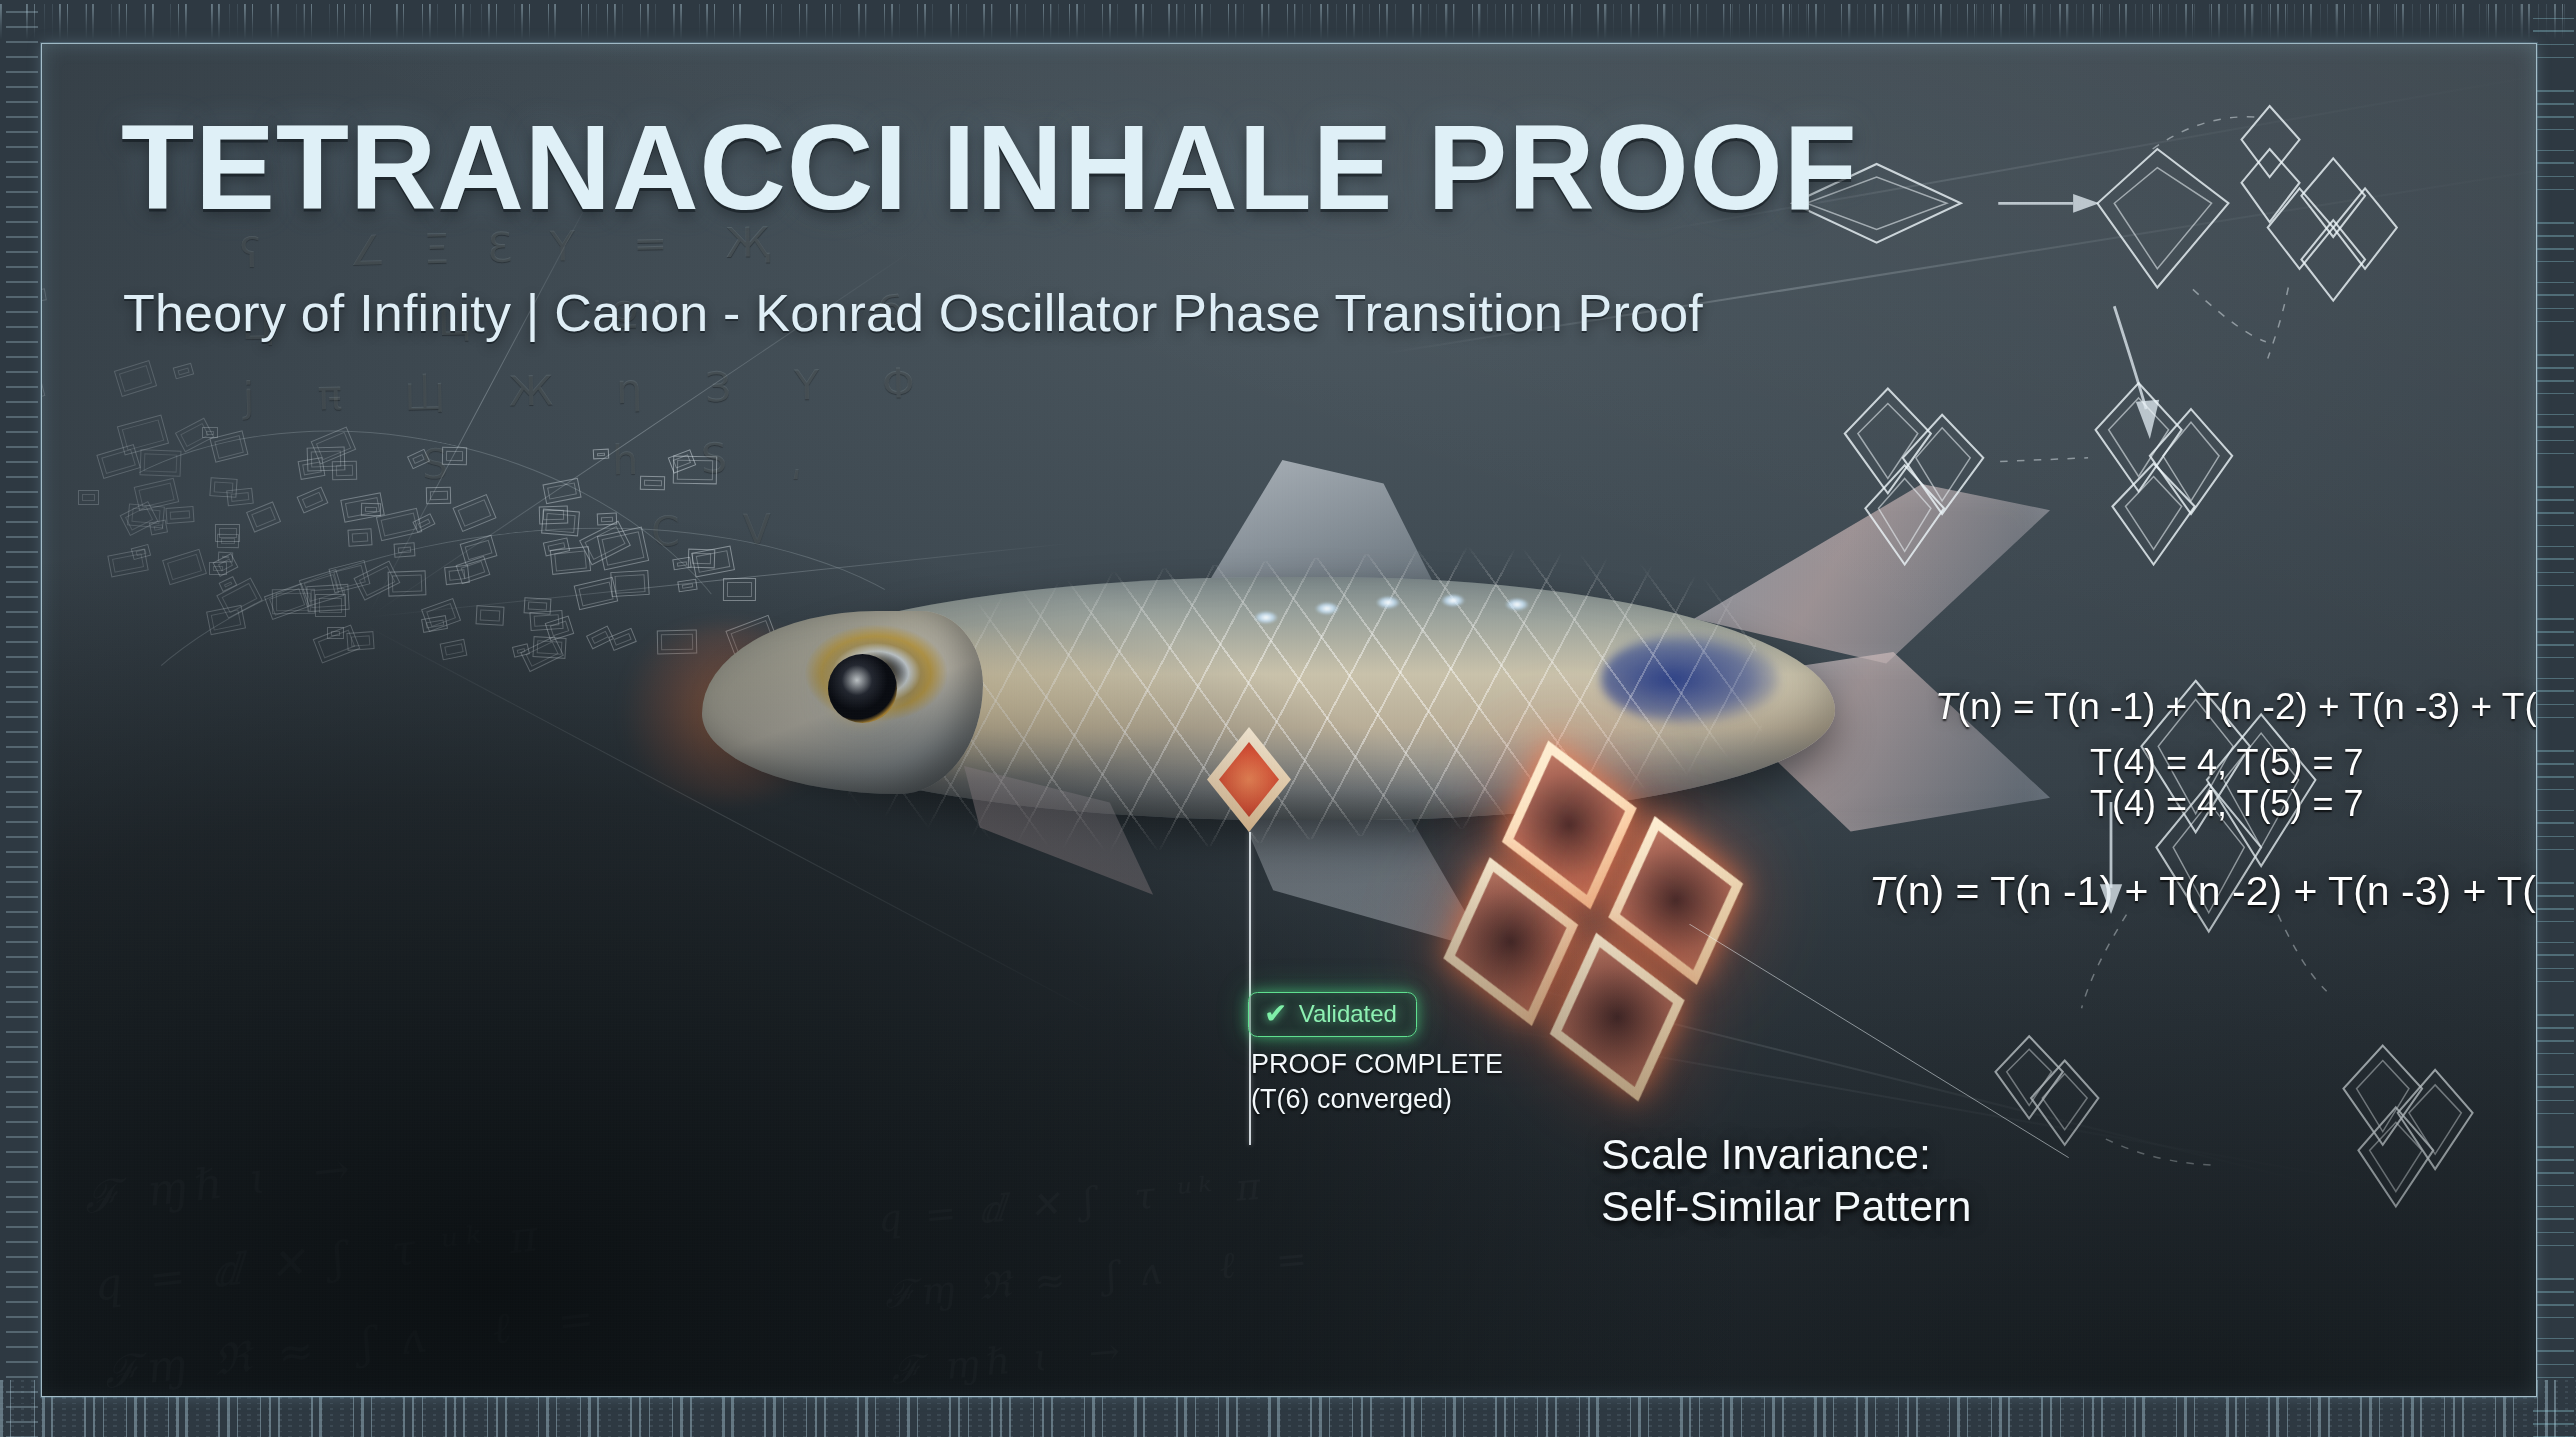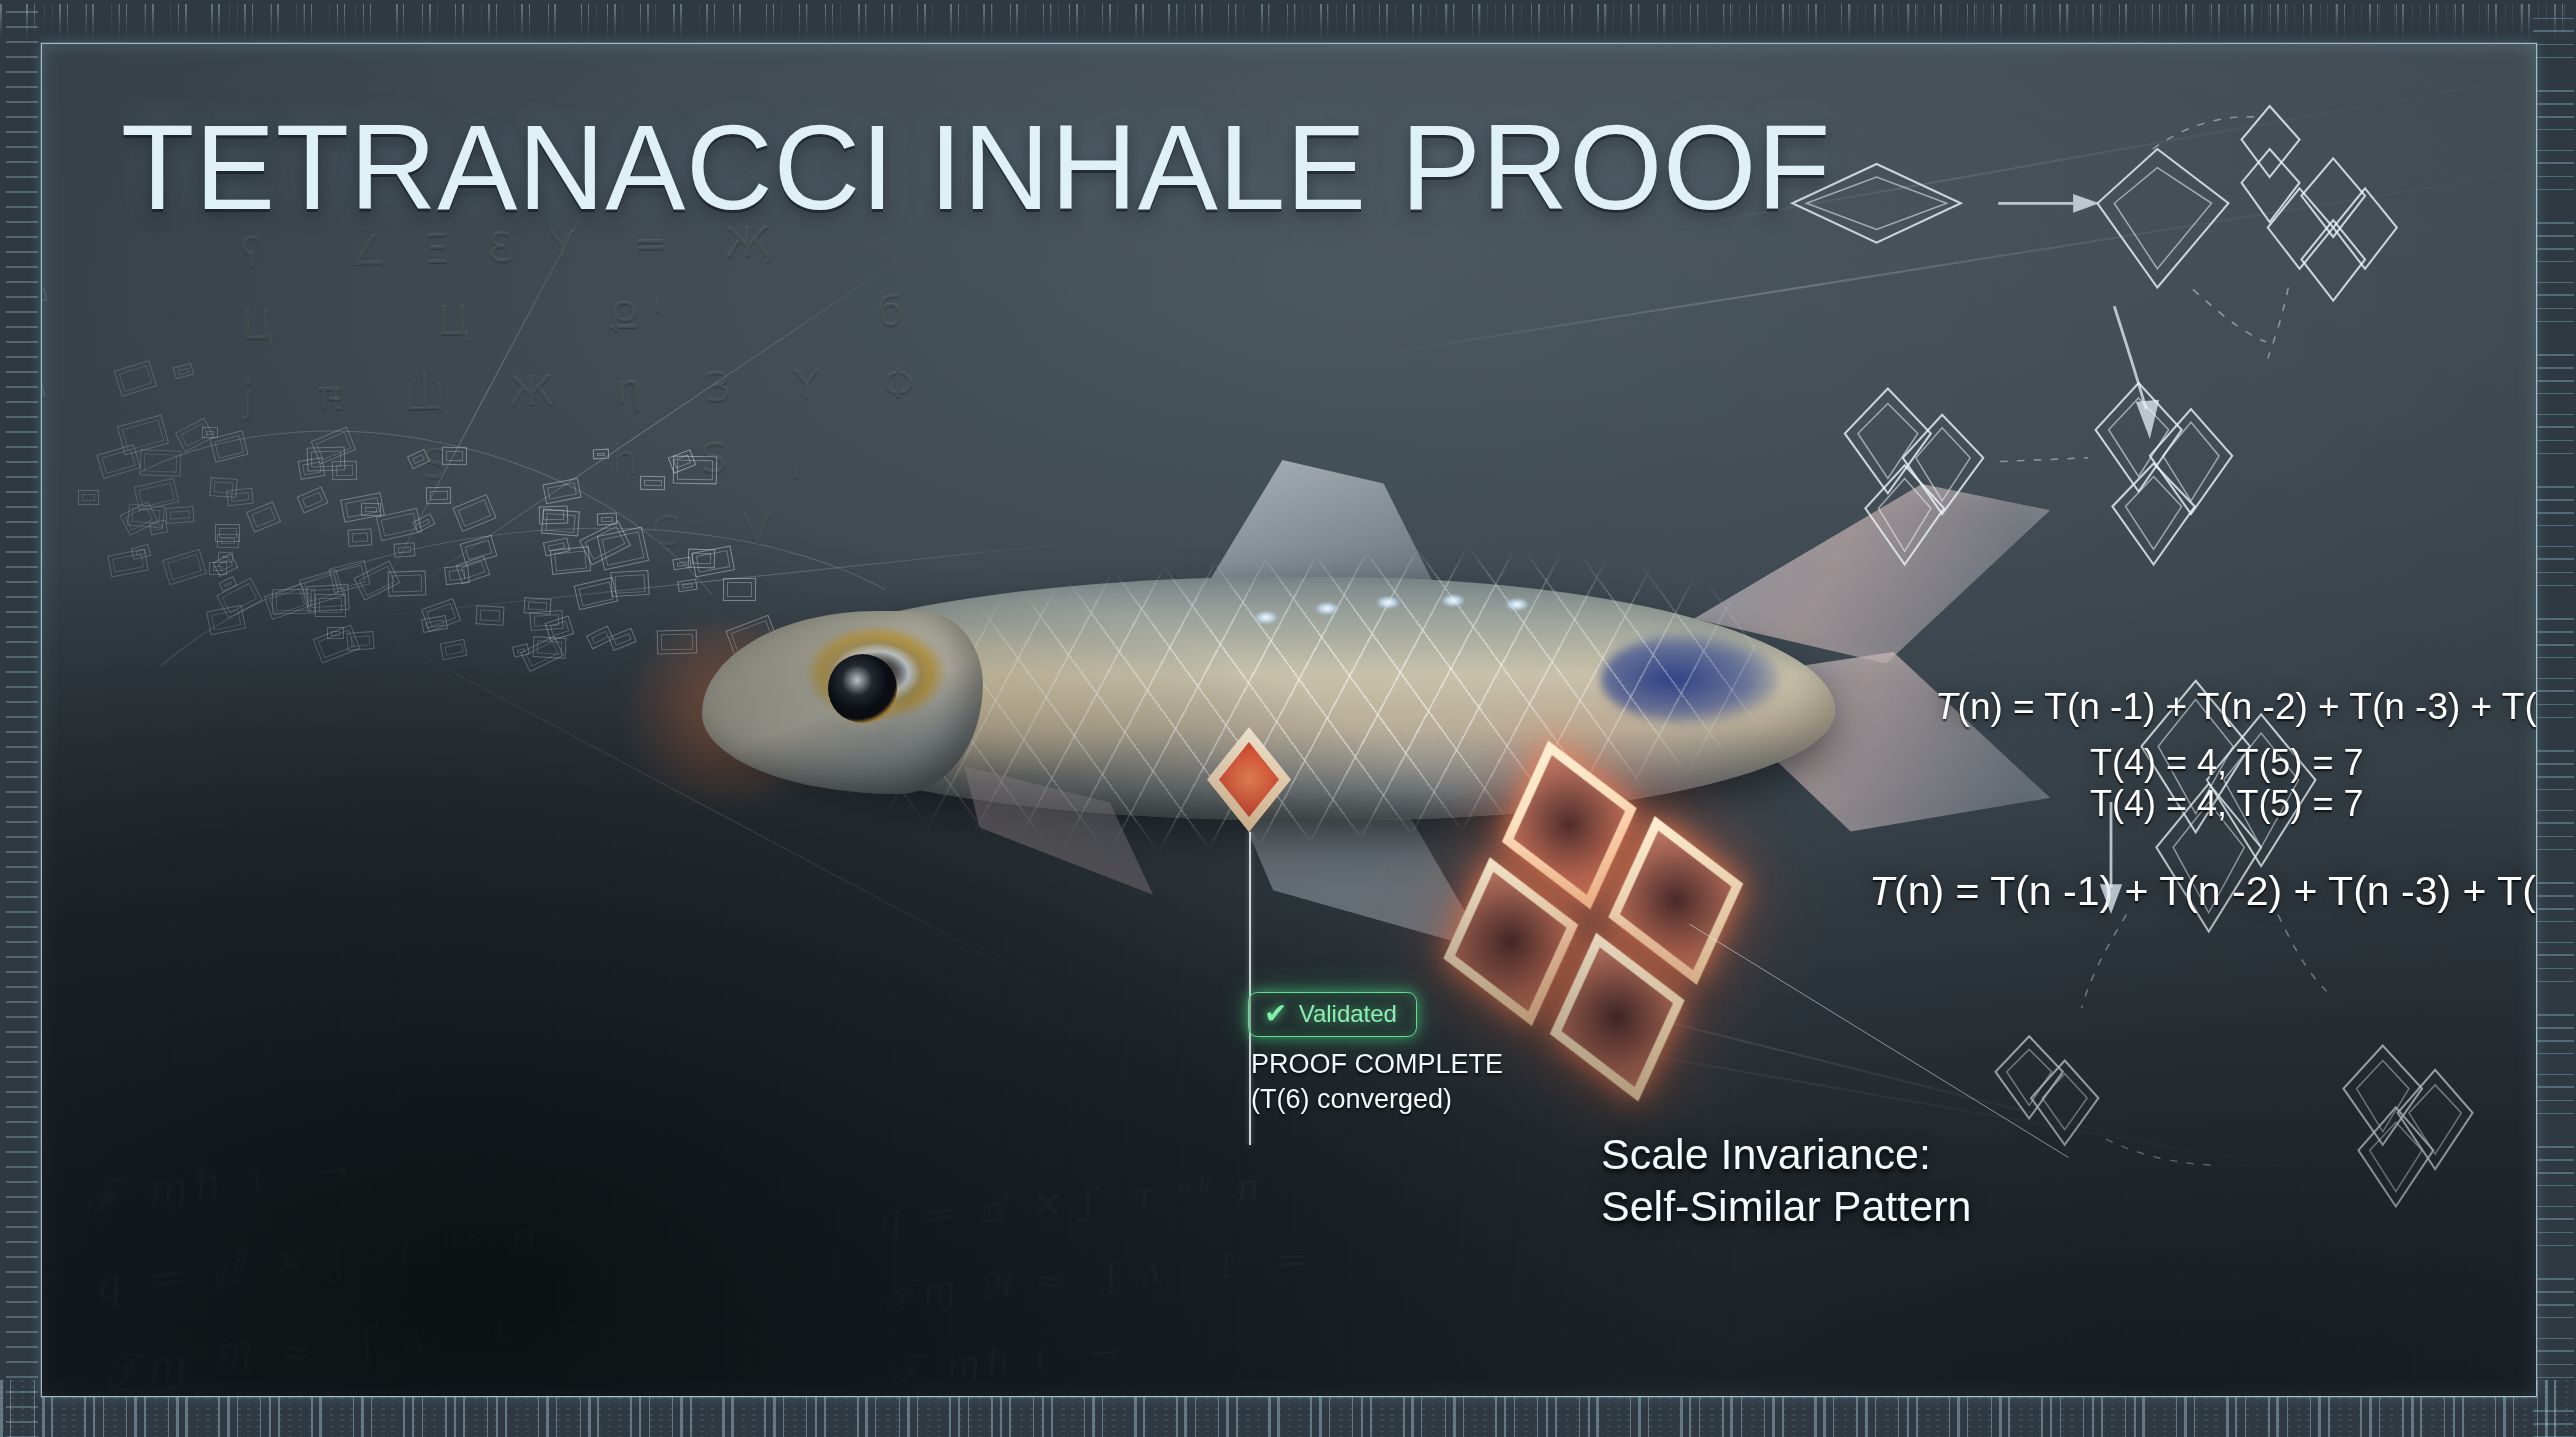--- a/index.html
+++ b/index.html
@@ -71,21 +71,21 @@
     transform-origin:0 0;pointer-events:none;}
   .arcline{position:absolute;border:0.9px solid rgba(222,234,240,.16);border-radius:50%;
     border-color:rgba(222,234,240,.20) transparent transparent transparent;pointer-events:none;}
 
   
   .streak{position:absolute;height:1.9px;pointer-events:none;transform-origin:0 50%;
     background:linear-gradient(90deg,transparent,rgba(228,240,246,.40),rgba(228,240,246,.10),transparent);}
 
   
   #title{position:absolute;left:79px;top:60px;font-size:120px;letter-spacing:.006em;
-    font-weight:400;color:#dff0f7;line-height:1.06;white-space:nowrap;
+    font-weight:700;color:#dff0f7;line-height:1.06;white-space:nowrap;
     text-shadow:0 2.8px 0 rgba(15,22,27,.55), 0 5.6px 17px rgba(0,0,0,.45), 0 0 32px rgba(170,215,240,.22);}
   #subtitle{position:absolute;left:81px;top:239px;font-size:52px;font-weight:400;color:#dfeef6;
     white-space:nowrap;letter-spacing:.004em;
     text-shadow:0 1.9px 0 rgba(15,22,27,.55), 0 3.7px 11.2px rgba(0,0,0,.42);}
 
   
   #fish{position:absolute;left:688px;top:393px;width:1292px;height:524px;}
   .fish-body{position:absolute;left:0;top:140px;width:1105px;height:243px;
     border-radius:50% 46% 44% 50% / 50% 55% 45% 50%;
     background:
@@ -459,20 +459,21 @@
     <svg class="leader-d" style="left:1516px;top:1020px;width:112px;height:150px;" viewBox="0 0 120 160">
       <line x1="36" y1="0" x2="36" y2="146"></line>
       <line x1="36" y1="146" x2="74" y2="146"></line>
     </svg>
 
     <svg class="leader-d" style="left:1647px;top:880px;width:393px;height:243px;" viewBox="0 0 420 260">
       <line x1="0" y1="0" x2="406" y2="250" style="stroke:rgba(238,246,250,.55);"></line>
     </svg>
 
     <div id="title">TETRANACCI INHALE PROOF</div>
+    <div id="subtitle">Theory of Infinity | Canon - Konrad Oscillator Phase Transition Proof</div>
 
     <div class="formula" id="f-main"><i>T</i><span>(n) = T(n -1) + T(n -2) + T(n -3) + T(n -4)</span></div>
 
     <div class="formula" id="f-sub1">T(4) = 4, T(5) = 7</div>
     <div class="formula" id="f-sub2">T(4) = 4, T(5) = 7</div>
 
     <div class="formula" id="f-second"><i>T</i><span>(n) = T(n -1) + T(n -2) + T(n -3) + T(n -4)</span></div>
 
     <svg class="mv" style="left:2041px;top:758px;width:56px;height:112px;" viewBox="0 0 60 120">
       <line class="arrow" x1="30" y1="0" x2="30" y2="92"></line>

